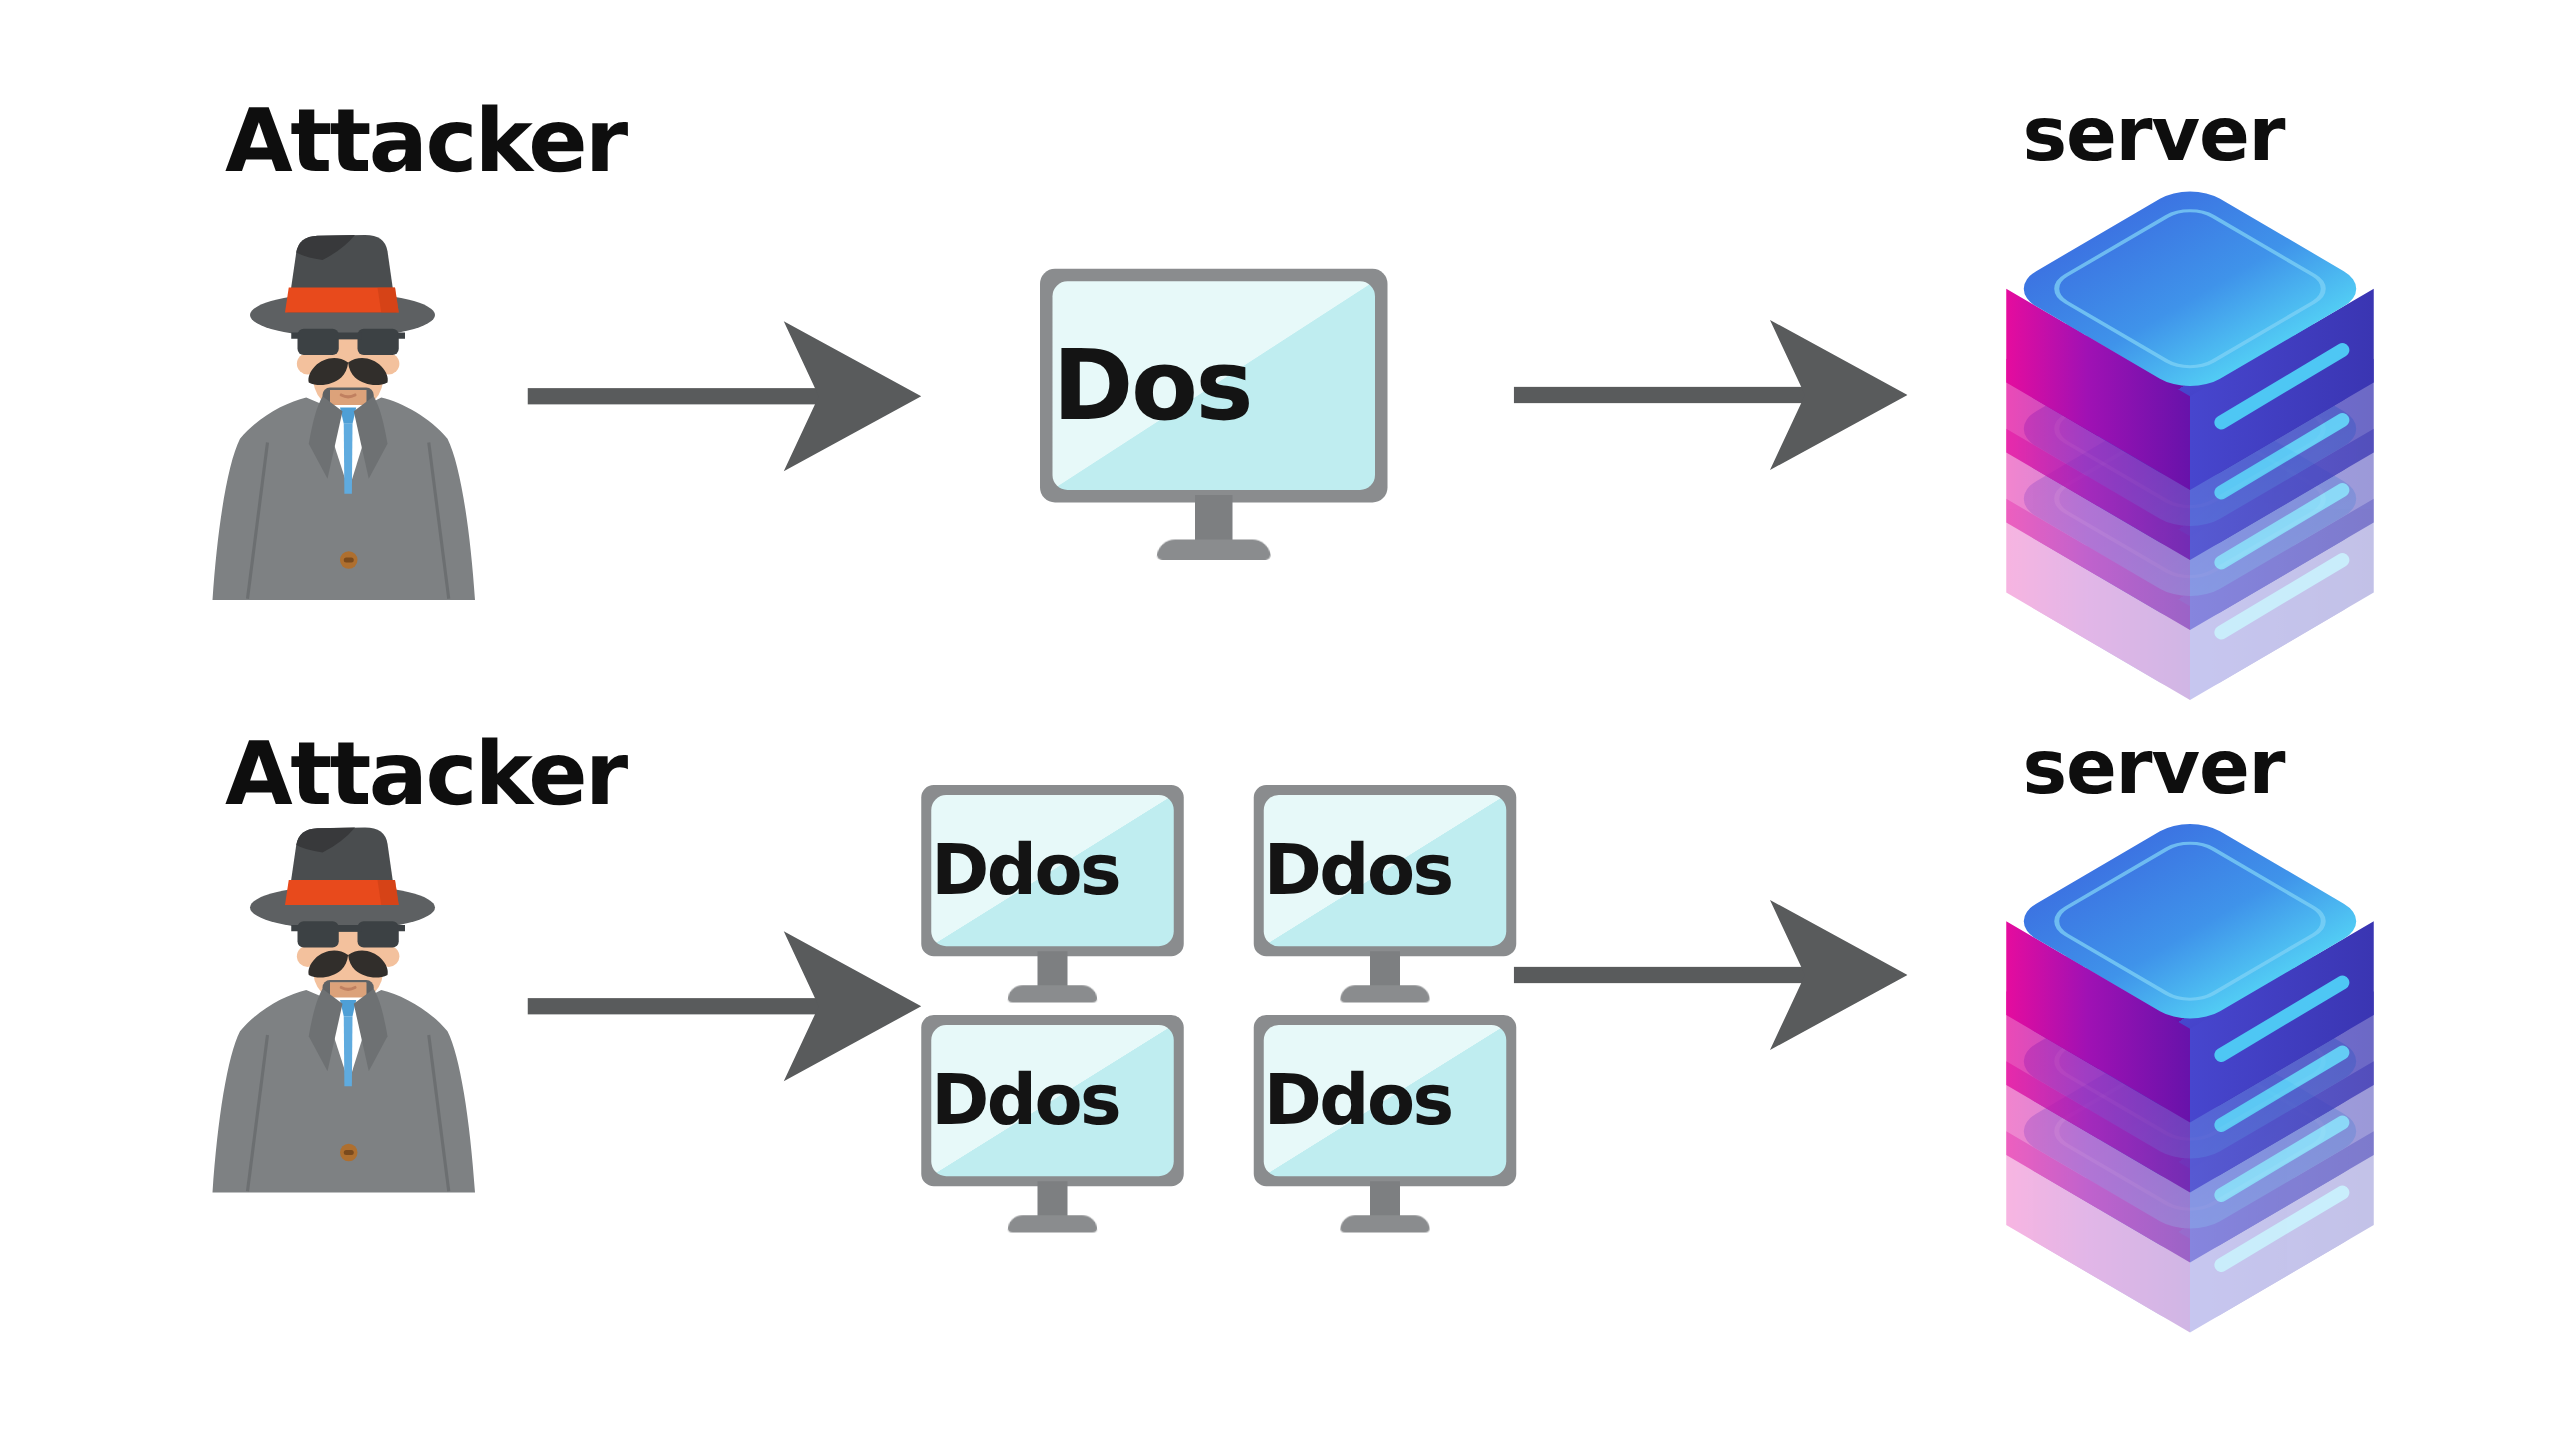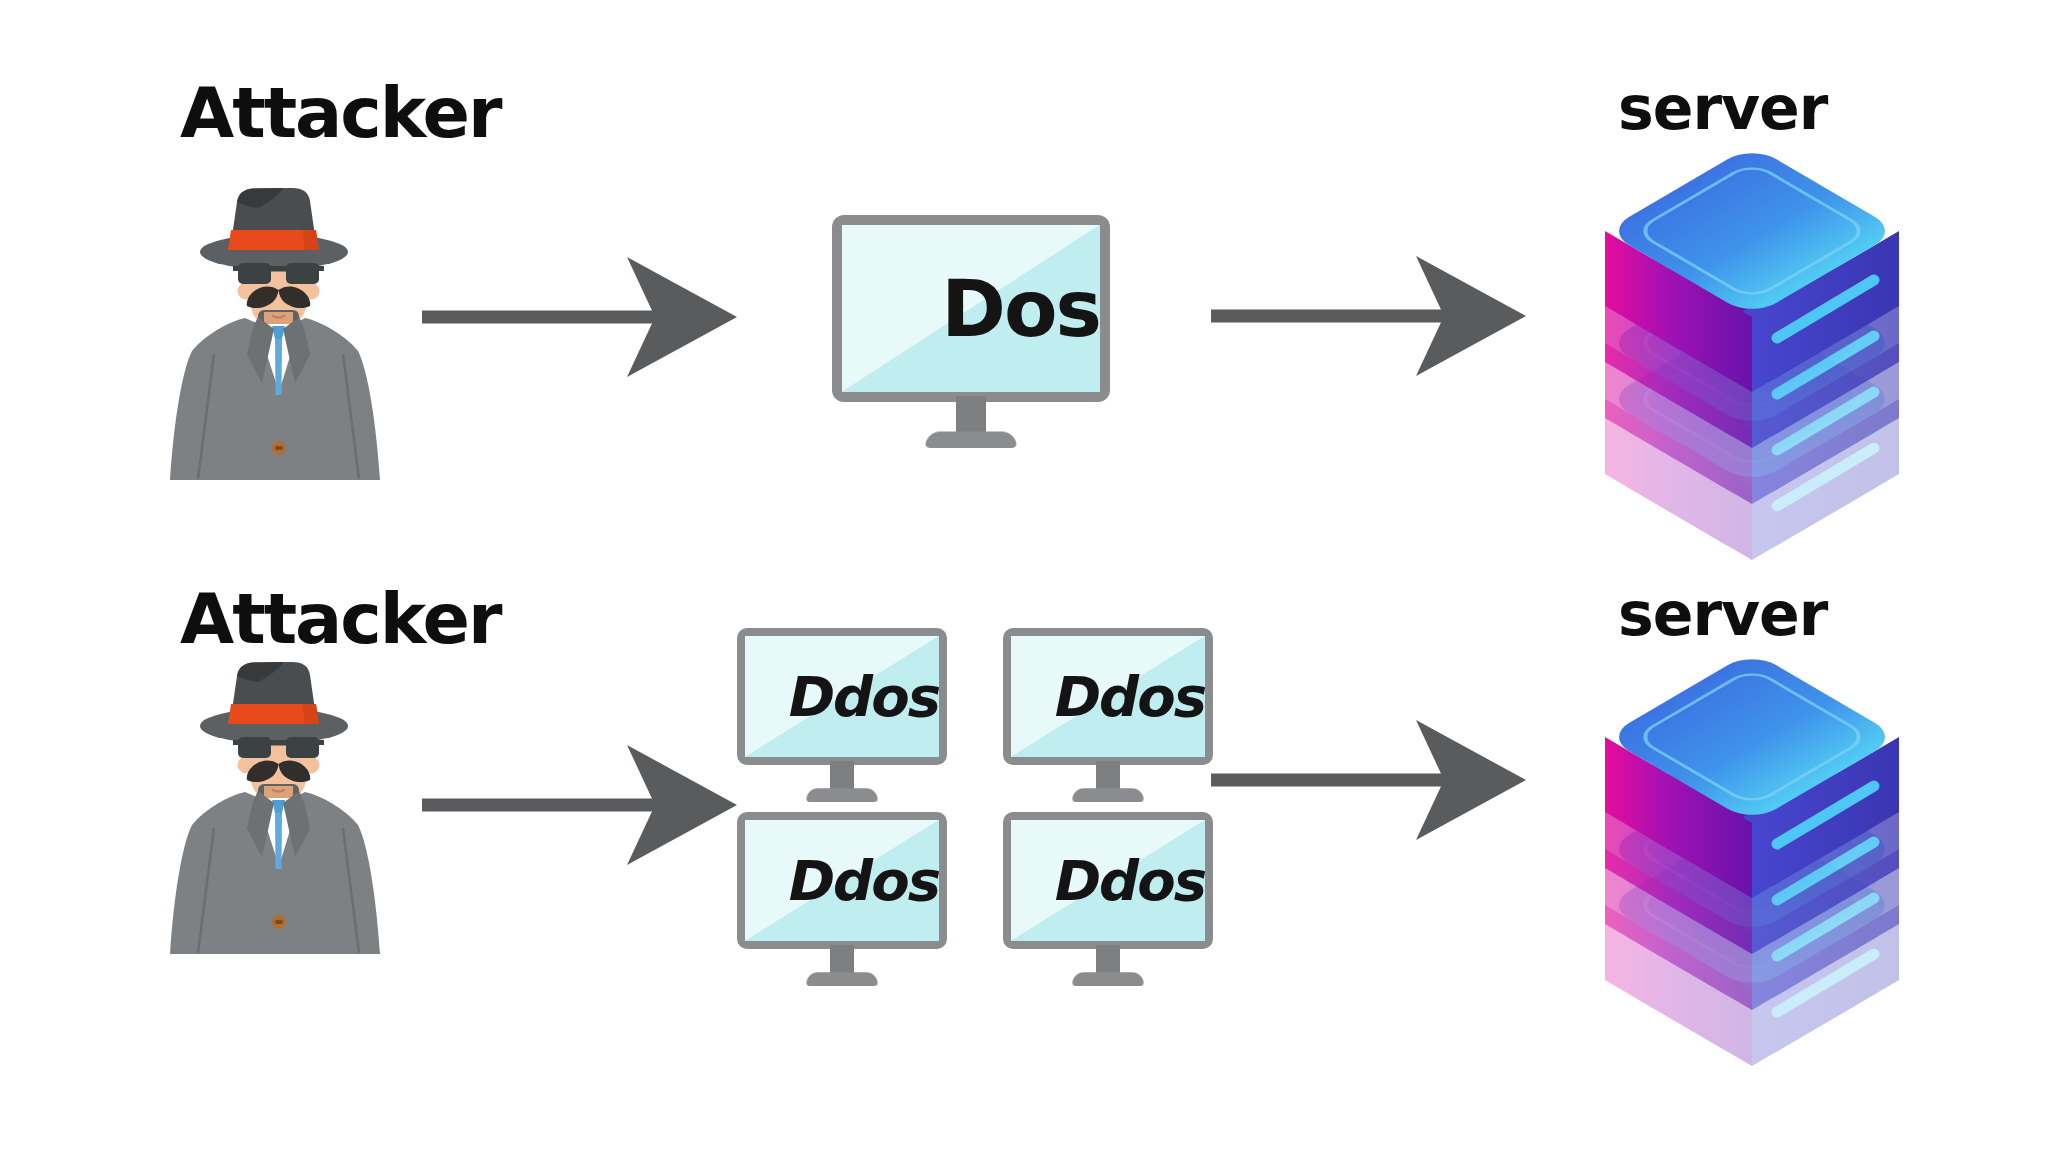--- a/index.html
+++ b/index.html
@@ -13,25 +13,25 @@
     white-space:nowrap;
   }
   .attacker-label{font-size:70px;margin-left:34px;}
   .server-label{font-size:60px;letter-spacing:-1px;}
 
   
   .mframe{
     position:absolute;background:#8a8c8e;box-sizing:border-box;
     border-radius:12px;padding:10px;
   }
-  .mframe.small{border-radius:10px;padding:8px;font-style:italic;}
+  .mframe.small{border-radius:10px;padding:8px;}
   .mscreen{
-    width:100%;height:100%;border-radius:0;
+    width:100%;height:100%;border-radius:12px;
     background:linear-gradient(to bottom right,#e7f9f9 49.8%,#bfedf0 50%);
-    display:flex;align-items:center;justify-content:flex-end;
+    display:flex;align-items:center;justify-content:flex-start;
     font-weight:bold;color:#141414;
   }
   .mscreen.big{font-size:78px;letter-spacing:-2px;}
   .mscreen.small{font-size:56px;letter-spacing:-2px;}
   .mneck{position:absolute;background:#7d7f81;}
   .mbase{
     position:absolute;background:#8a8c8e;
     border-radius:14px 14px 5px 5px;
     transform:perspective(90px) rotateX(16deg);transform-origin:50% 100%;
   }

